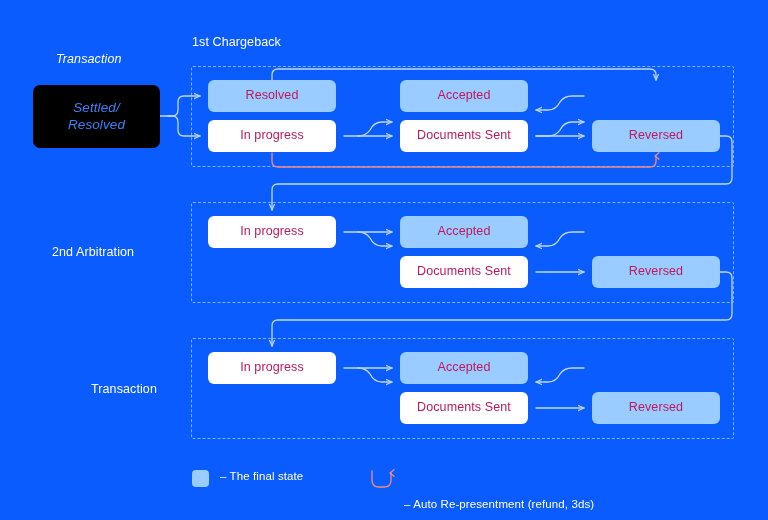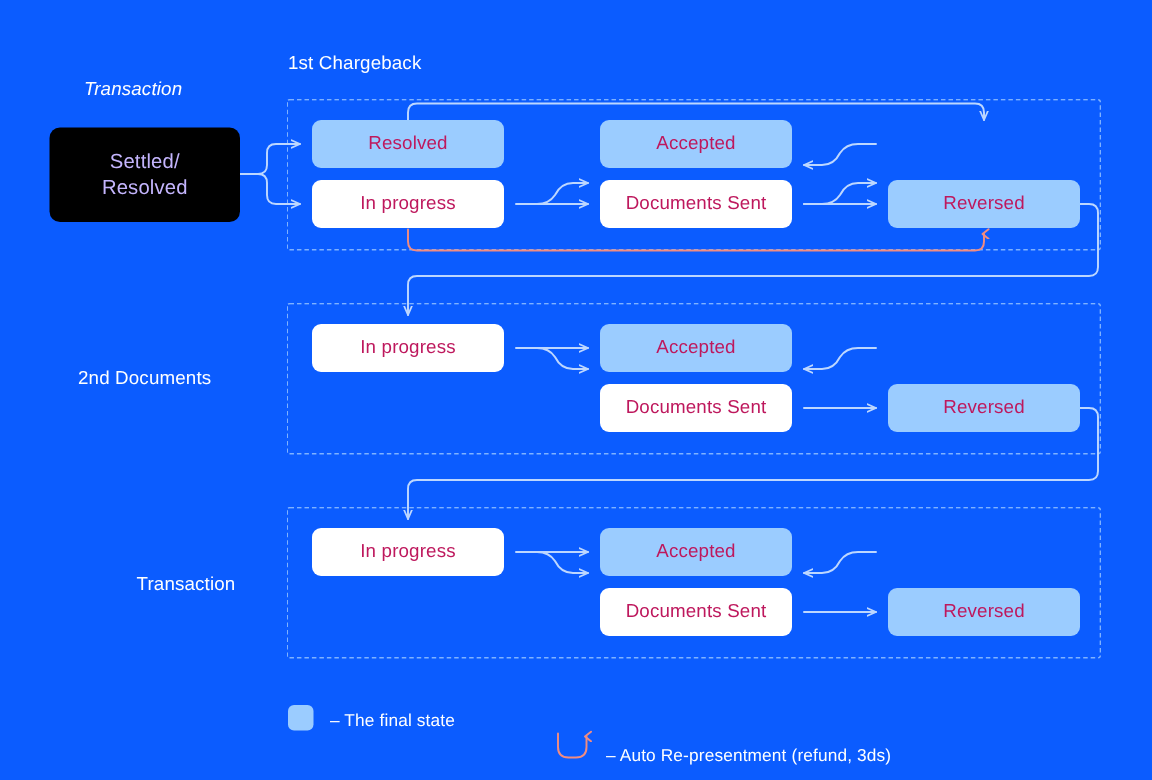--- a/index.html
+++ b/index.html
@@ -28,39 +28,39 @@
     font-size:12.5px;
     color:#be185d;
     letter-spacing:.1px;
     text-align:center;
     line-height:1.25;
     z-index:4;
   }
   .node.light{background:#9BCCFF;}
   .node.white{background:#FFFFFF;}
   .node.dark{
-    background:#000000;color:#c4b5fd;
-    font-size:13.5px;border-radius:7px;
+    background:#000000;color:#3b82f6;
+    font-size:13.5px;border-radius:7px;font-style:italic;
   }
 
   
   .lane-label{
     position:absolute;
     color:#FFFFFF;
     font-size:12.5px;
     letter-spacing:.1px;
     white-space:nowrap;
     z-index:3;
   }
 
   
   #wires{position:absolute;left:0;top:0;width:768px;height:520px;z-index:2;}
 
   
-  .legend{position:absolute;z-index:5;display:flex;align-items:flex-end;}
+  .legend{position:absolute;z-index:5;display:flex;align-items:flex-start;}
   .legend-swatch{
     width:17px;height:17px;border-radius:4px;background:#9BCCFF;
   }
   .legend-text{
     color:#FFFFFF;font-size:11.5px;margin-left:11px;white-space:nowrap;
     letter-spacing:.1px;
   }
   .legend-icon{width:30px;height:26px;}
 </style>
 </head>
@@ -121,21 +121,21 @@
   </svg>
 
   <div class="lane" style="left:191px;top:66px;width:543px;height:101px;"></div>
   <div class="lane" style="left:191px;top:202px;width:543px;height:101px;"></div>
   <div class="lane" style="left:191px;top:338px;width:543px;height:101px;"></div>
 
   <div class="lane-label" style="left:192px;top:35px;">1st Chargeback</div>
 
   <div class="lane-label" style="left:56px;top:52px;font-style:italic;">Transaction</div>
 
-  <div class="lane-label" style="left:52px;top:245px;">2nd Documents</div>
+  <div class="lane-label" style="left:52px;top:245px;">2nd Arbitration</div>
 
   <div class="lane-label" style="left:91px;top:382px;">Transaction</div>
 
   <div class="node dark" style="left:33px;top:85px;width:127px;height:63px;flex-direction:column;">
     <span>Settled/</span>
     <span>Resolved</span>
   </div>
 
   <div class="node light" style="left:208px;top:80px;width:128px;height:32px;">Resolved</div>
   <div class="node white" style="left:208px;top:120px;width:128px;height:32px;">In progress</div>

